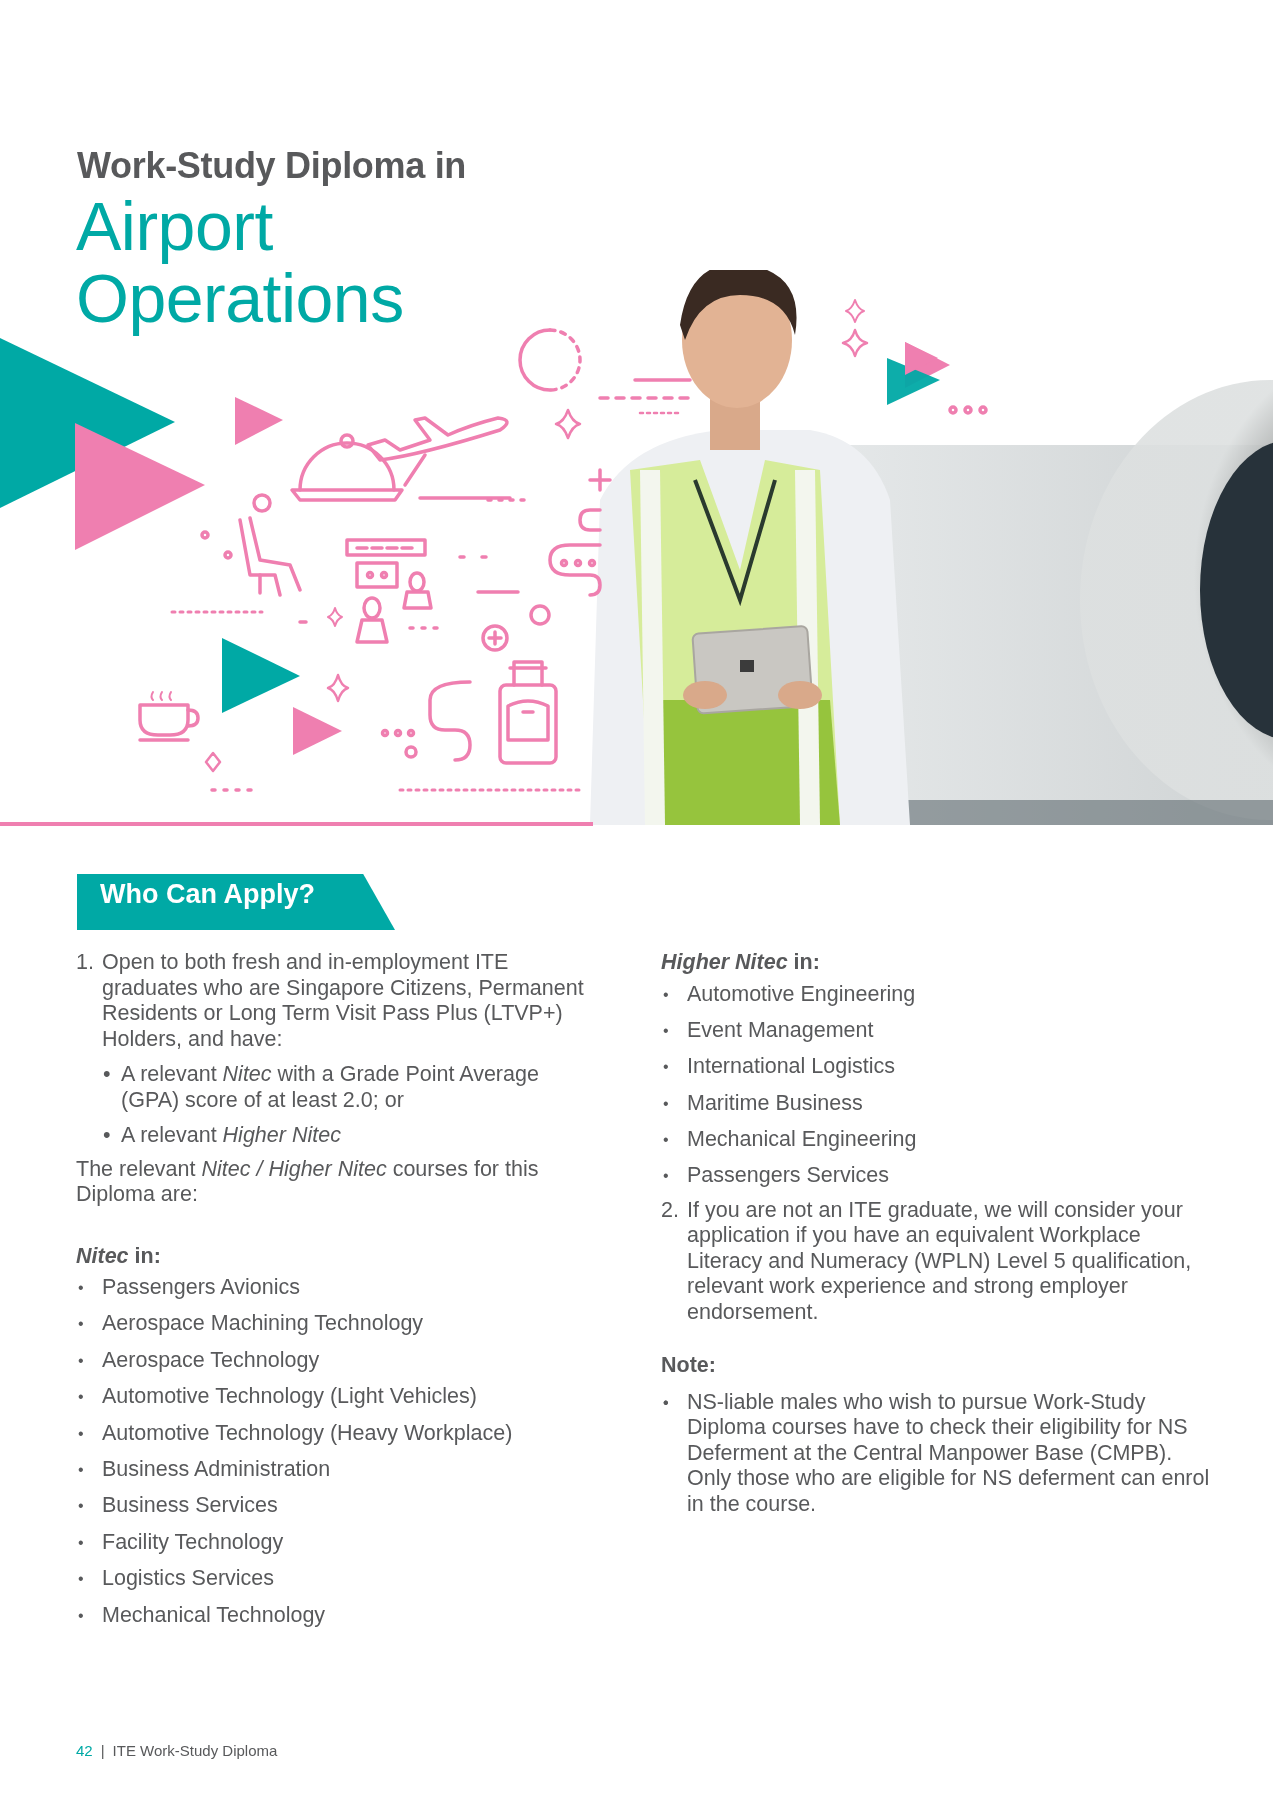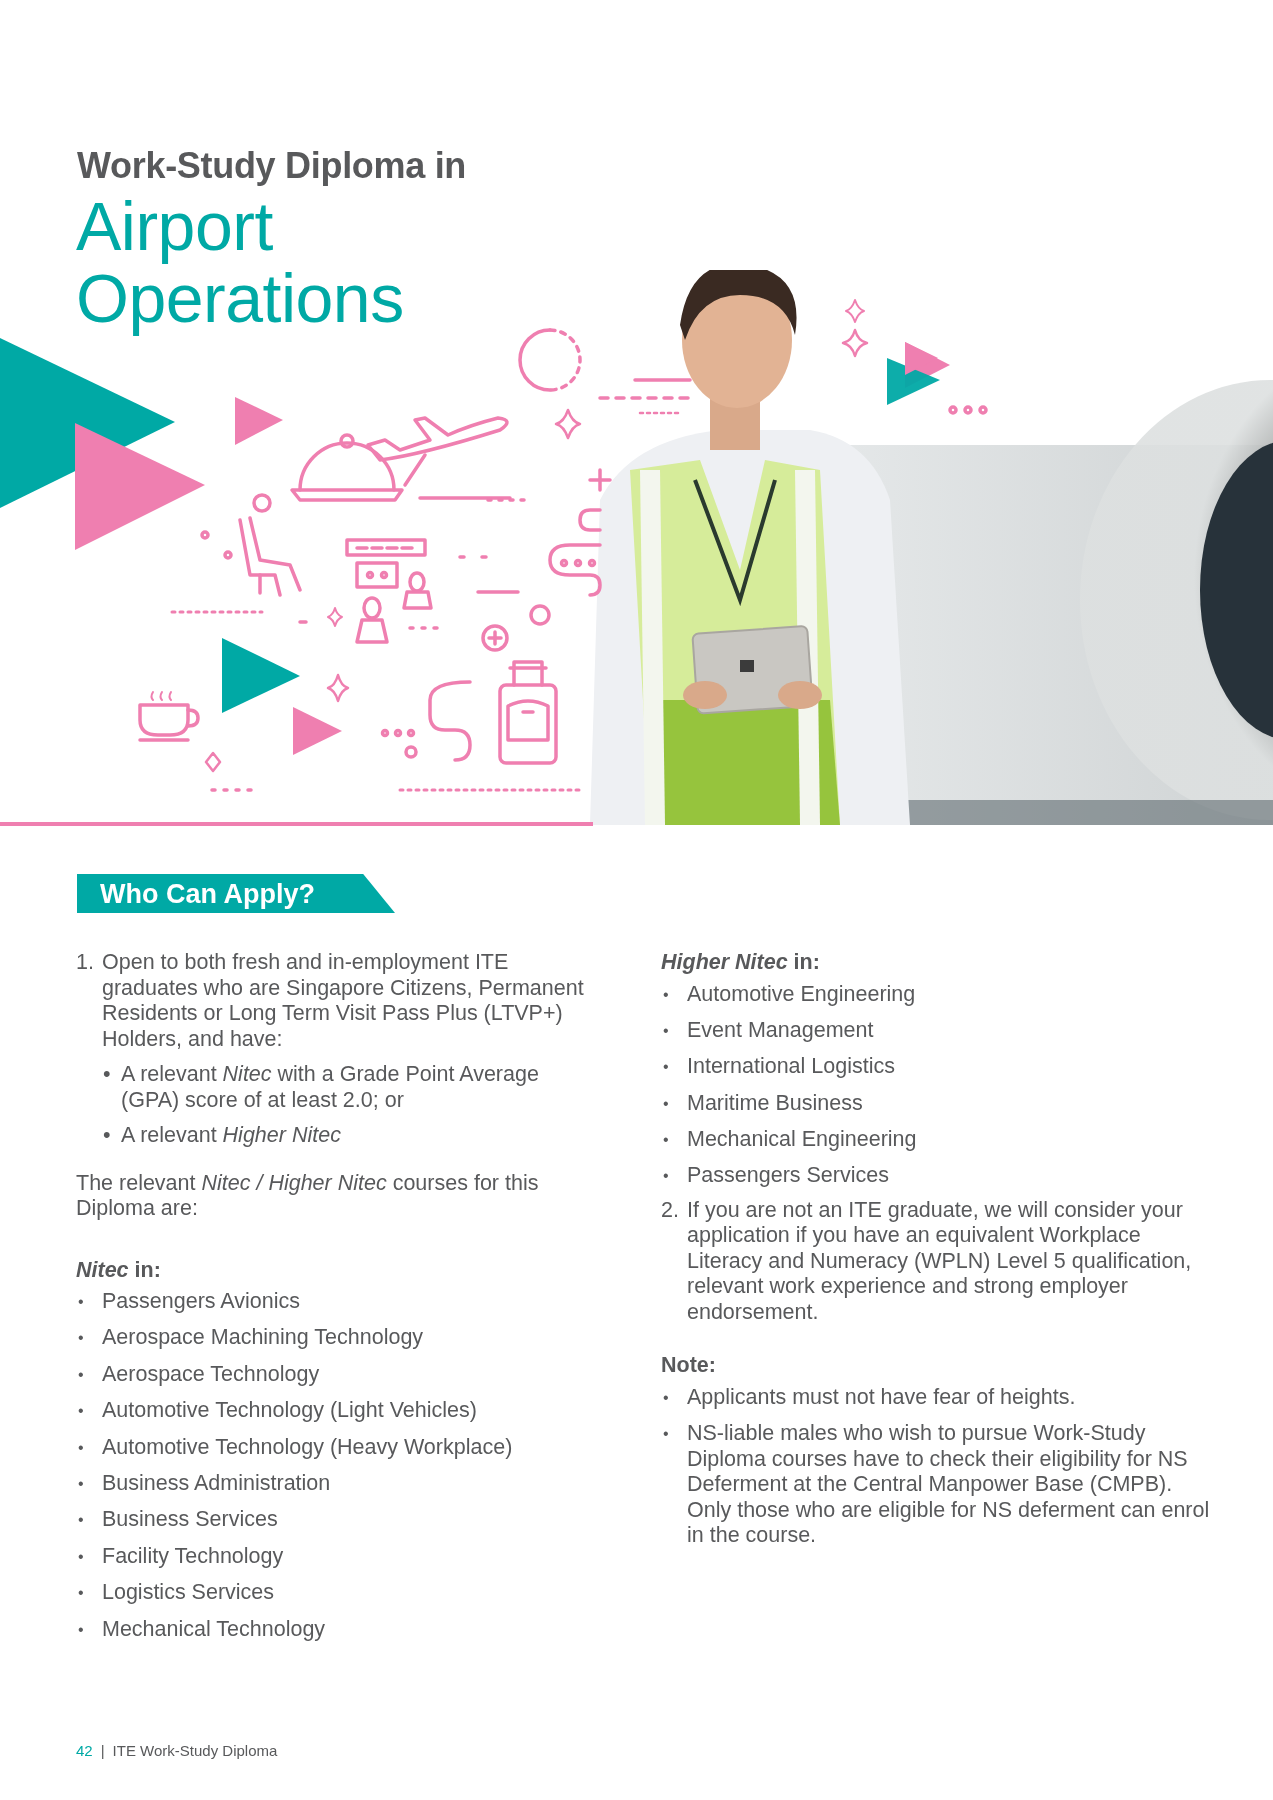--- a/index.html
+++ b/index.html
@@ -10,34 +10,34 @@
   
   .title-pre { left:77px; top:145px; font-size:36px; color:#58595b; letter-spacing:-0.3px;font-weight:bold; }
   .title-main { left:76px; top:190px; font-size:68px; font-weight:normal; color:#00a9a5; line-height:72px; letter-spacing:-0.5px; }
 
   
   .hero-svg { left:0; top:250px; }
   .photo { left:590px; top:270px; width:683px; height:555px; overflow:hidden; }
   .pink-rule { left:0; top:822px; width:593px; height:4px; background:#ef7fb0; }
 
   
-  .apply-banner { left:77px; top:874px; width:318px; height:39px; }
+  .apply-banner { left:77px; top:874px; width:318px; height:56px; }
   .apply-banner .bg { position:absolute; inset:0; background:#00a9a5;
          clip-path:polygon(0 0, 90% 0, 100% 100%, 0 100%); }
   .apply-banner .label { position:absolute; left:23px; top:5px; font-size:27px; font-weight:bold; color:#fff; }
 
   
   .col { font-size:21.5px; line-height:25.5px; color:#58595b; }
   .col-left { left:76px; top:950px; width:520px; }
   .col-right { left:661px; top:950px; width:560px; }
   .numbered { position:relative; padding-left:26px; margin:0; }
   .numbered .num { position:absolute; left:0; top:0; }
   .sub-bullet { position:relative; padding-left:45px; margin-top:10px; }
   .sub-bullet .dot { position:absolute; left:27px; top:0; }
-  .para { margin-top:22px; }
+  .para { margin-top:8px; }
   .subhead { font-weight:bold; margin-top:36px; margin-bottom:6px; }
   .subhead em { font-style:italic; }
   .blist { list-style:none; margin:0; padding:0; }
   .blist li { position:relative; padding-left:26px; height:36.4px; line-height:25.5px; }
   .blist li .dot { position:absolute; left:2px; top:0; font-size:16px; }
   .nlist li { height:auto; margin-bottom:11px; }
   em { font-style:italic; }
 
   
   .footer { left:76px; top:1742px; font-size:15px; color:#58595b; }
@@ -258,20 +258,20 @@
     <li><span class="dot">•</span><span>Maritime Business</span></li>
     <li><span class="dot">•</span><span>Mechanical Engineering</span></li>
     <li><span class="dot">•</span><span>Passengers Services</span></li>
   </ul>
   <div class="numbered" style="margin-top:-2px">
     <span class="num">2.</span>
     <span>If you are not an ITE graduate, we will consider your application if you have an equivalent Workplace Literacy and Numeracy (WPLN) Level 5 qualification, relevant work experience and strong employer endorsement.</span>
   </div>
   <div class="subhead" style="margin-top:28px">Note:</div>
   <ul class="blist nlist">
-    <li><span class="dot">•</span><span>Applicants must not have fear of heights.</span></li>
+    <li><span class="dot">•</span></li>
     <li><span class="dot">•</span><span>NS-liable males who wish to pursue Work-Study Diploma courses have to check their eligibility for NS Deferment at the Central Manpower Base (CMPB). Only those who are eligible for NS deferment can enrol in the course.</span></li>
   </ul>
 </div>
 
 <div class="abs footer">
   <span class="pg">42</span><span class="sep">|</span><span>ITE Work-Study Diploma</span>
 </div>
 
 </body></html>

